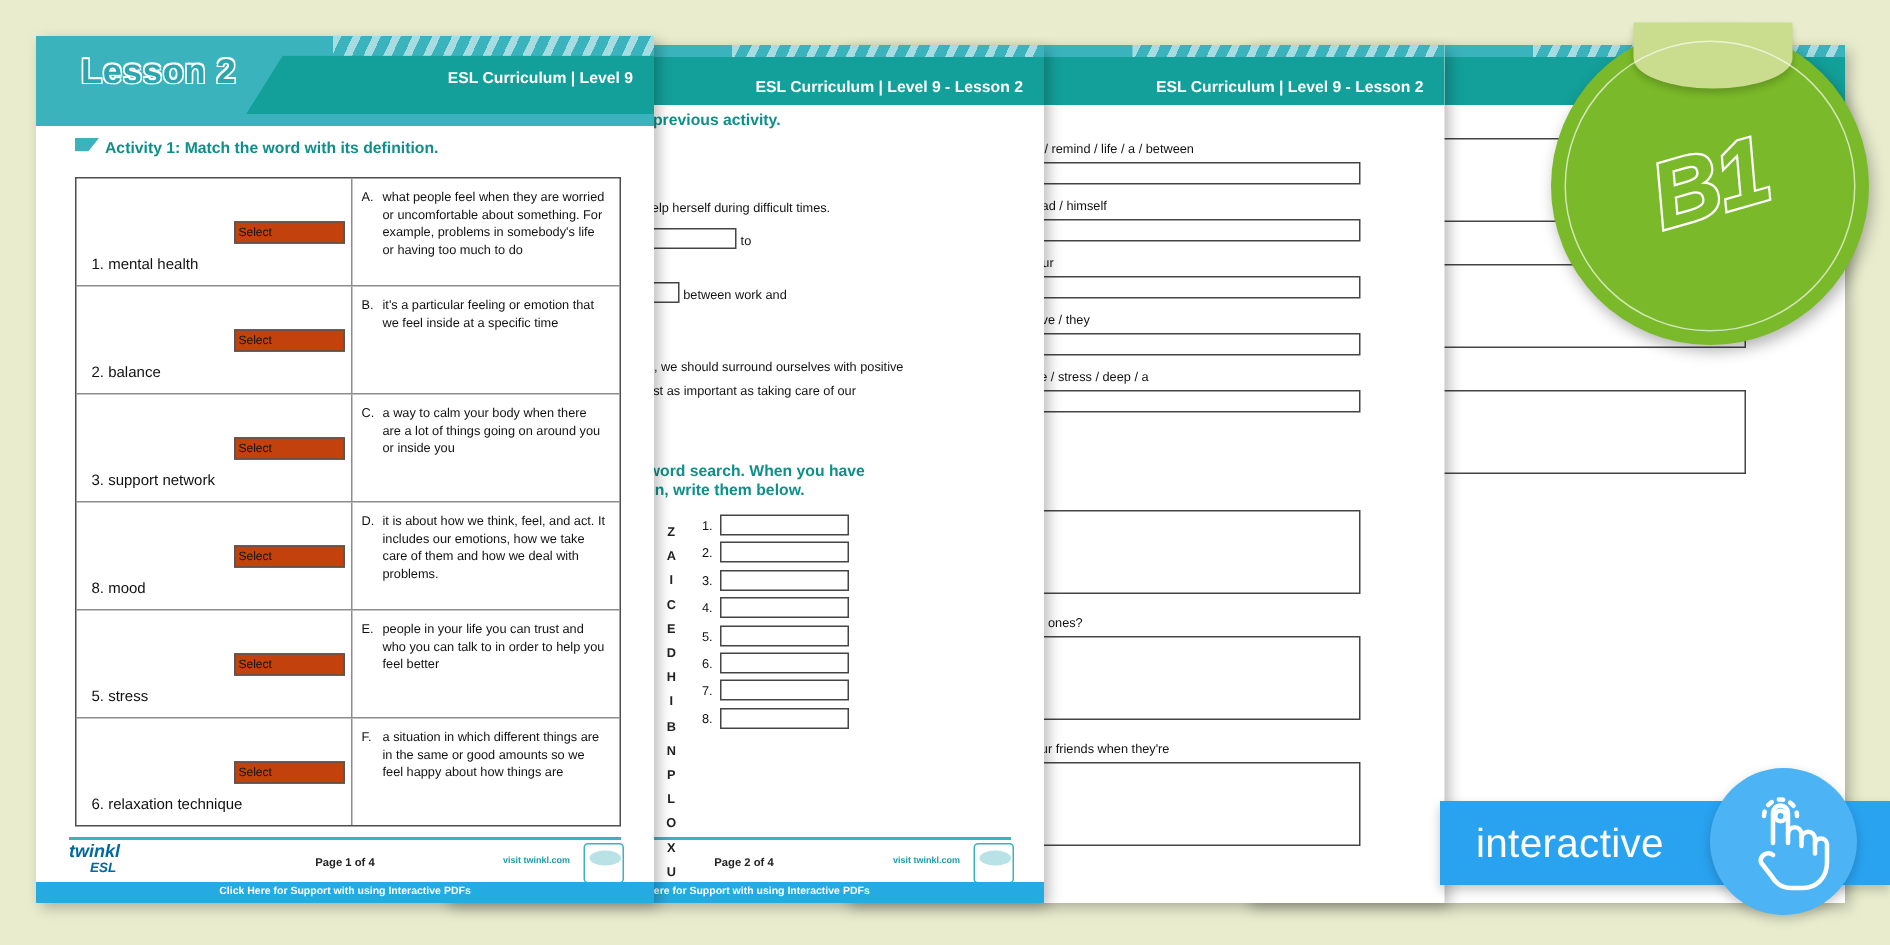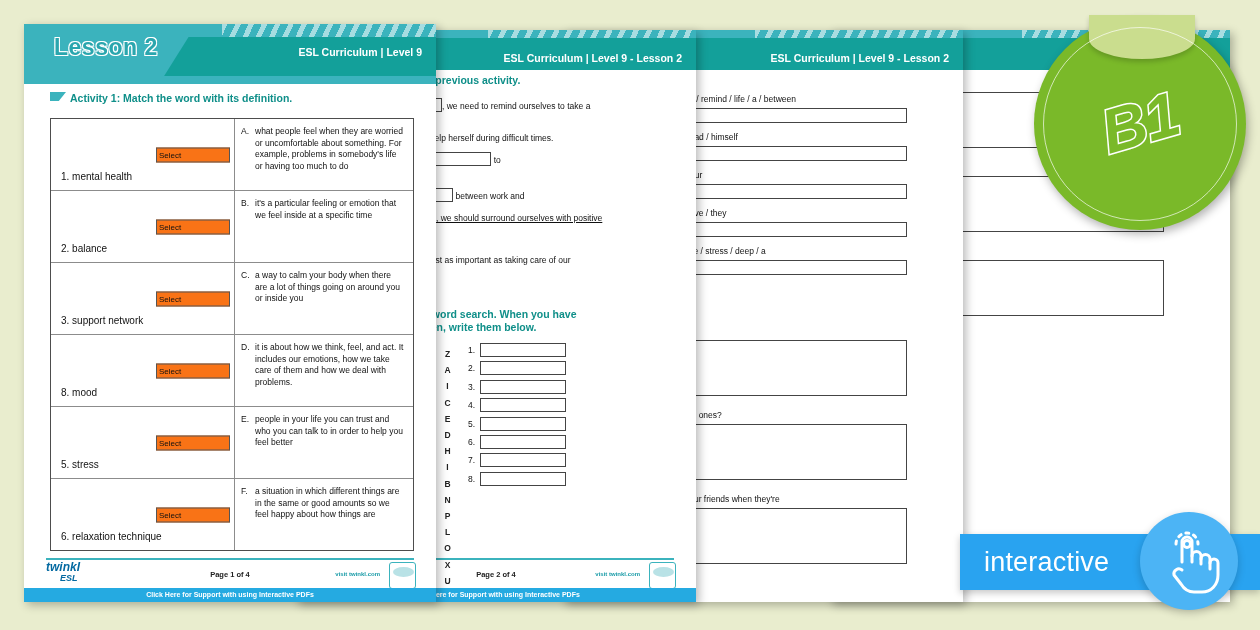--- a/index.html
+++ b/index.html
@@ -86,21 +86,21 @@
   #page1 .body { top: 60px; }
   .p1-act { position: absolute; left: 26px; top: 8px; }
   .mtable { position: absolute; left: 26px; top: 34px; width: 364px;
             border: 1px solid #4d4d4d; }
   .mrow { display: flex; border-bottom: 1.6px solid #8c8c8c; }
   .mrow:last-child { border-bottom: none; }
   .mcell-l { width: 184px; border-right: 1.4px solid #8c8c8c; position: relative;
              padding: 8px 4px 8px 10px; display: flex; align-items: center; }
   .mnum { font-size: 10px; color: #111; white-space: nowrap; margin-top: 44px; }
   .msel { position: absolute; right: 4px; top: 50%; transform: translateY(-50%);
-          width: 74px; height: 15px; border: 1px solid #555; background: #f97316;
+          width: 74px; height: 15px; border: 1px solid #555; background: #c2410c;
           font-size: 8px; color: #111; padding-left: 2px; line-height: 13px; }
   .mcell-r { flex: 1; padding: 7px 8px 7px 6px; display: flex; gap: 5px; }
   .mletter { font-size: 8.5px; color: #111; width: 9px; flex: none; }
   .mdef { font-size: 8.5px; color: #111; line-height: 11.5px; }
 
   
   #page2 { left: 296px; top: 30px; width: 400px; height: 572px; }
   #page2 .body { top: 40px; }
   #page2 .hdr-band { height: 40px; }
   #page2 .hdr-dark { top: 8px; height: 32px; }
@@ -246,37 +246,34 @@
 
   <div class="sheet" id="page2">
     <div class="hdr-band">
       <div class="hdr-stripes"></div>
       <div class="hdr-dark full"></div>
       <div class="hdr-sub">ESL Curriculum | Level 9 - Lesson 2</div>
     </div>
     <div class="body">
       <div class="act-head p2-act">with the words from the previous activity.</div>
 
-      <div class="fill-line" style="left:14px; top:28px;">
-        <span class="blank" style="width:132px;"></span><span>, we need to remind ourselves to take a</span>
-      </div>
       <div class="fill-line" style="left:14px; top:60px;">
         <span class="blank" style="width:108px;"></span><span> to help herself during difficult times.</span>
       </div>
       <div class="fill-line" style="left:6px; top:82px;">
         <span>, I give myself time to use a</span>
         <span class="blank" style="width:84px;"></span>
         <span>to</span>
       </div>
       <div class="fill-line" style="left:6px; top:118px;">
         <span>ow to find a good</span>
         <span class="blank" style="width:84px;"></span>
         <span>between work and</span>
       </div>
-      <div class="fill-line" style="left:14px; top:140px;text-decoration:underline;">
+      <div class="fill-line" style="left:14px; top:166px;">
         <span class="blank" style="width:126px;"></span><span>, we should surround ourselves with positive</span>
       </div>
       <div class="fill-line" style="left:14px; top:182px;">
         <span class="blank" style="width:108px;"></span><span> is just as important as taking care of our</span>
       </div>
 
       <div class="p2-act2">
         <span id="p2a2"><span>flexive pronouns in the word search. When you have</span><br><span>rs to highlight them. Then, write them below.</span></span>
       </div>
 

